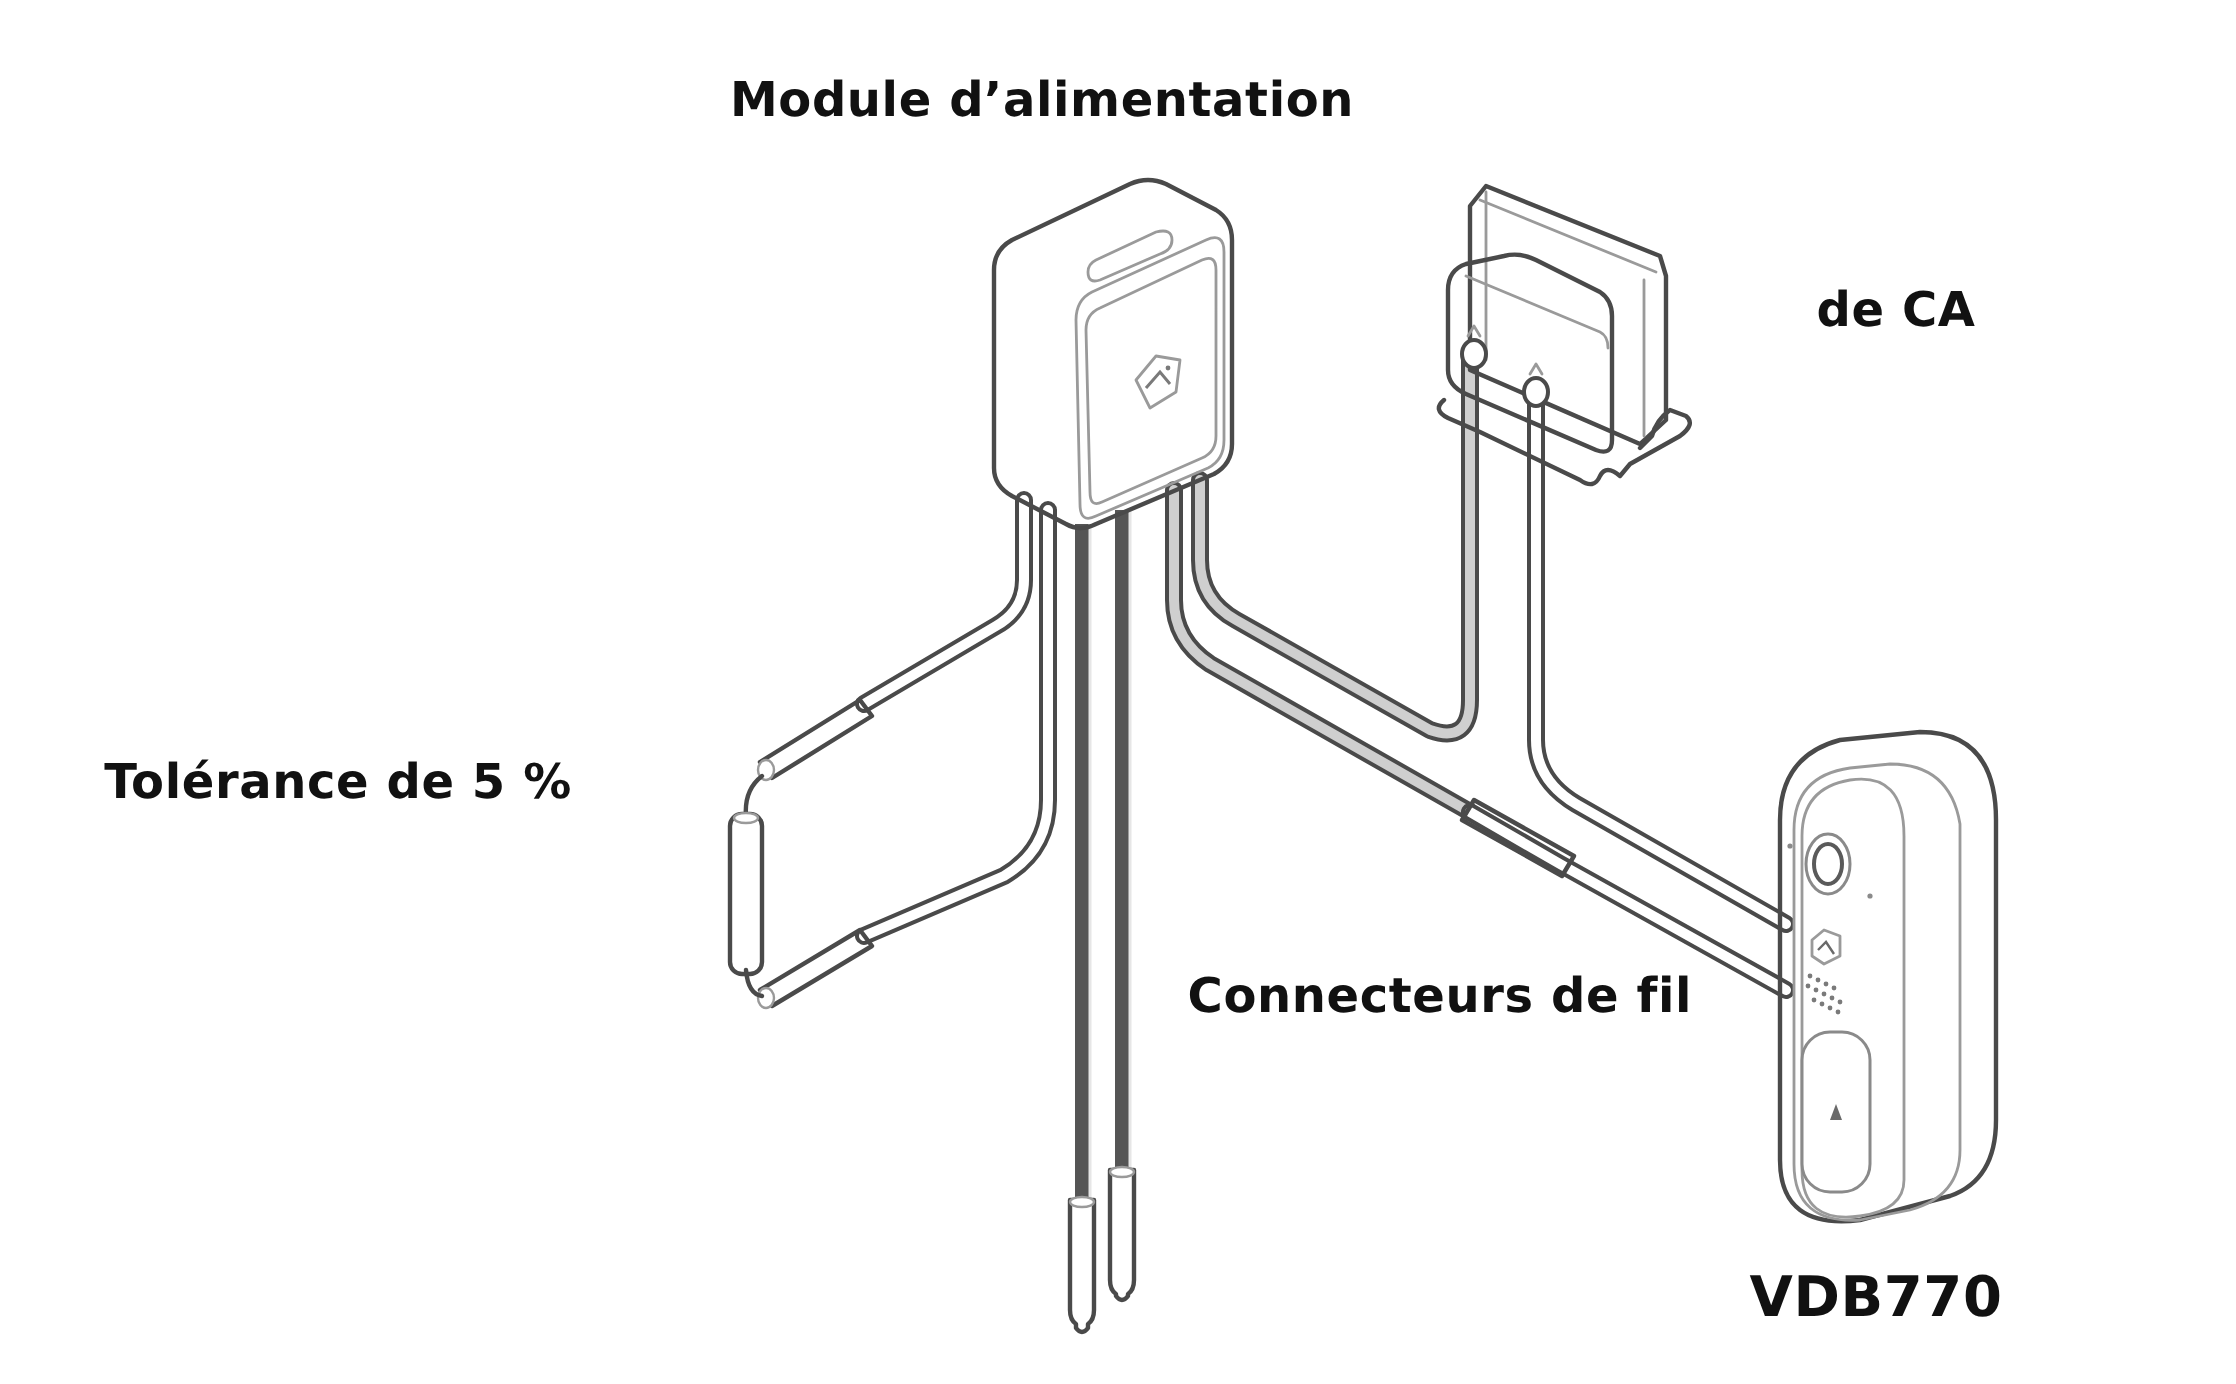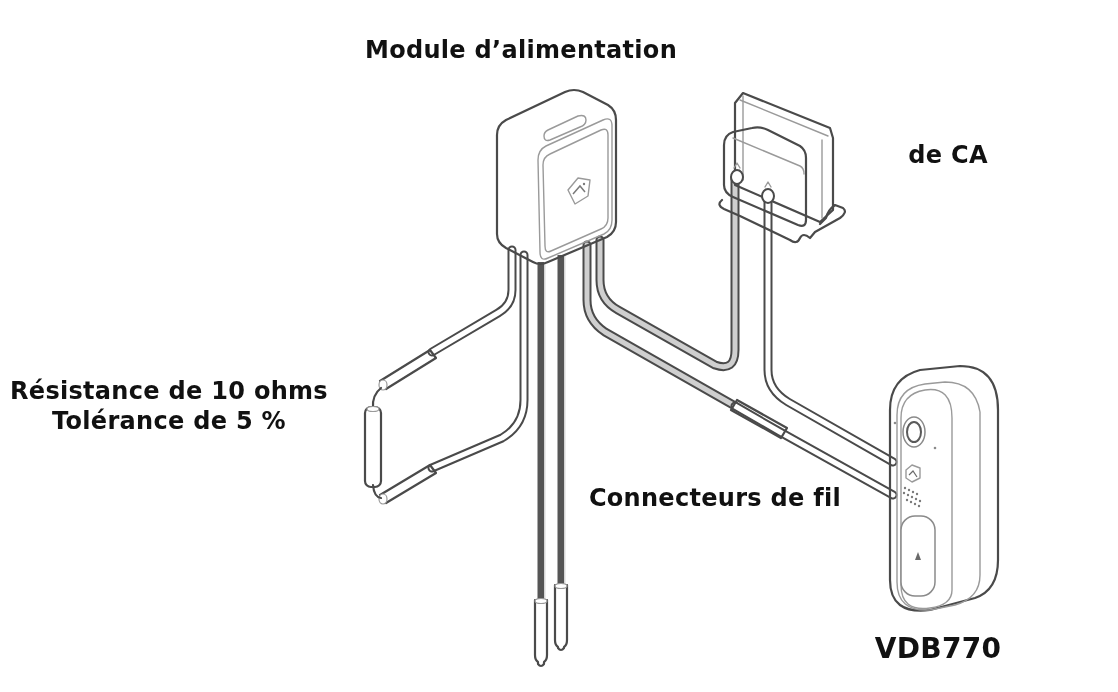--- a/index.html
+++ b/index.html
@@ -29,21 +29,21 @@
       line-height: 30px;
       color: #111111;
       text-align: center;
       white-space: nowrap;
       letter-spacing: 0.3px;
     }
     .label-line { display: block; }
     #lbl-module { left: 360px; top: 35px; width: 322px; }
     #lbl-transformer { left: 842px; top: 140px; width: 212px; }
     #lbl-resistor { left: 10px; top: 376px; width: 318px; }
-    #lbl-connectors { left: 584px; top: 483px; width: 262px; text-align: center; }
+    #lbl-connectors { left: 584px; top: 483px; width: 262px; text-align: right; }
     #lbl-model { left: 872px; top: 631px; width: 132px; font-size: 28px; line-height: 36px; }
   </style>
 </head>
 <body>
 
 <svg id="diagram" viewBox="0 0 1118 692" xmlns="http://www.w3.org/2000/svg">
   <defs>
     <style>
       .o { fill: none; stroke: #4a4a4a; stroke-width: 2.2; stroke-linecap: round; stroke-linejoin: round; }
       .ol { fill: none; stroke: #9a9a9a; stroke-width: 1.4; stroke-linecap: round; stroke-linejoin: round; }
@@ -175,21 +175,20 @@
 
 <div id="lbl-module" class="label">
   <span class="label-line">Module d’alimentation</span>
 </div>
 
 <div id="lbl-transformer" class="label">
   <span class="label-line">de CA</span>
 </div>
 
 <div id="lbl-resistor" class="label">
-  <span class="label-line">Résistance de 10 ohms</span>
   <span class="label-line">Tolérance de 5 %</span>
 </div>
 
 <div id="lbl-connectors" class="label">
   <span class="label-line">Connecteurs de fil</span>
 </div>
 
 <div id="lbl-model" class="label">
   <span class="label-line">VDB770</span>
 </div>

